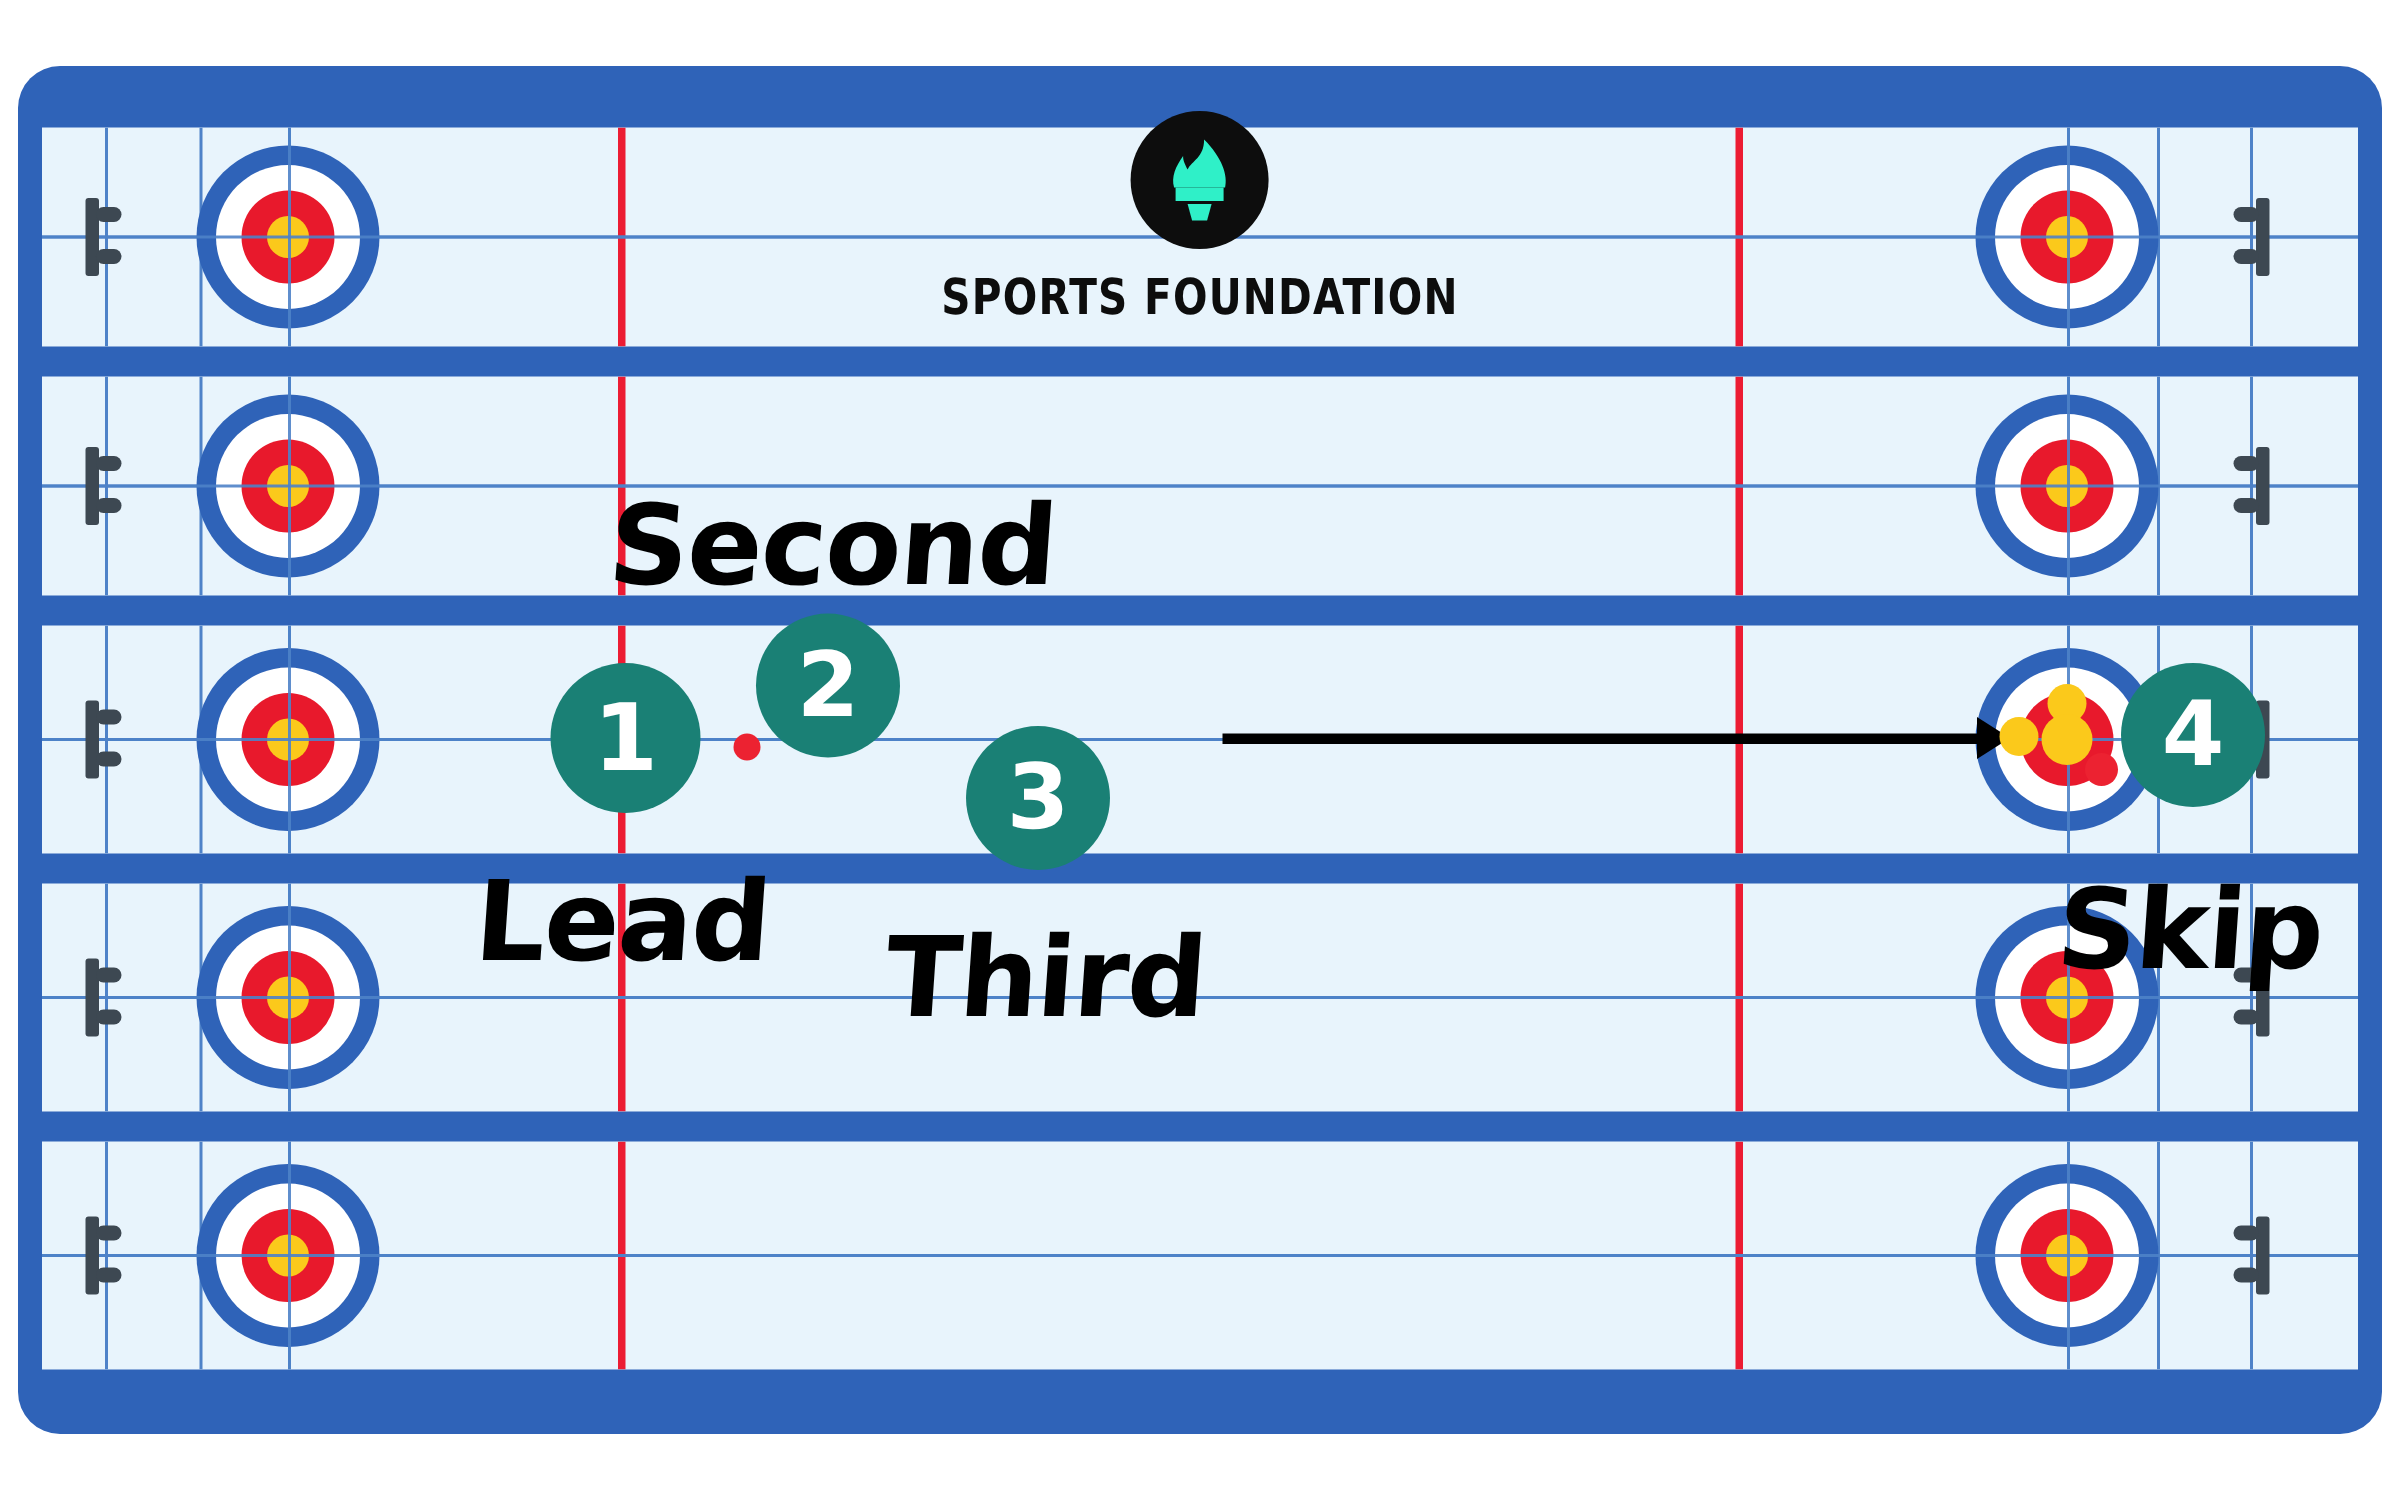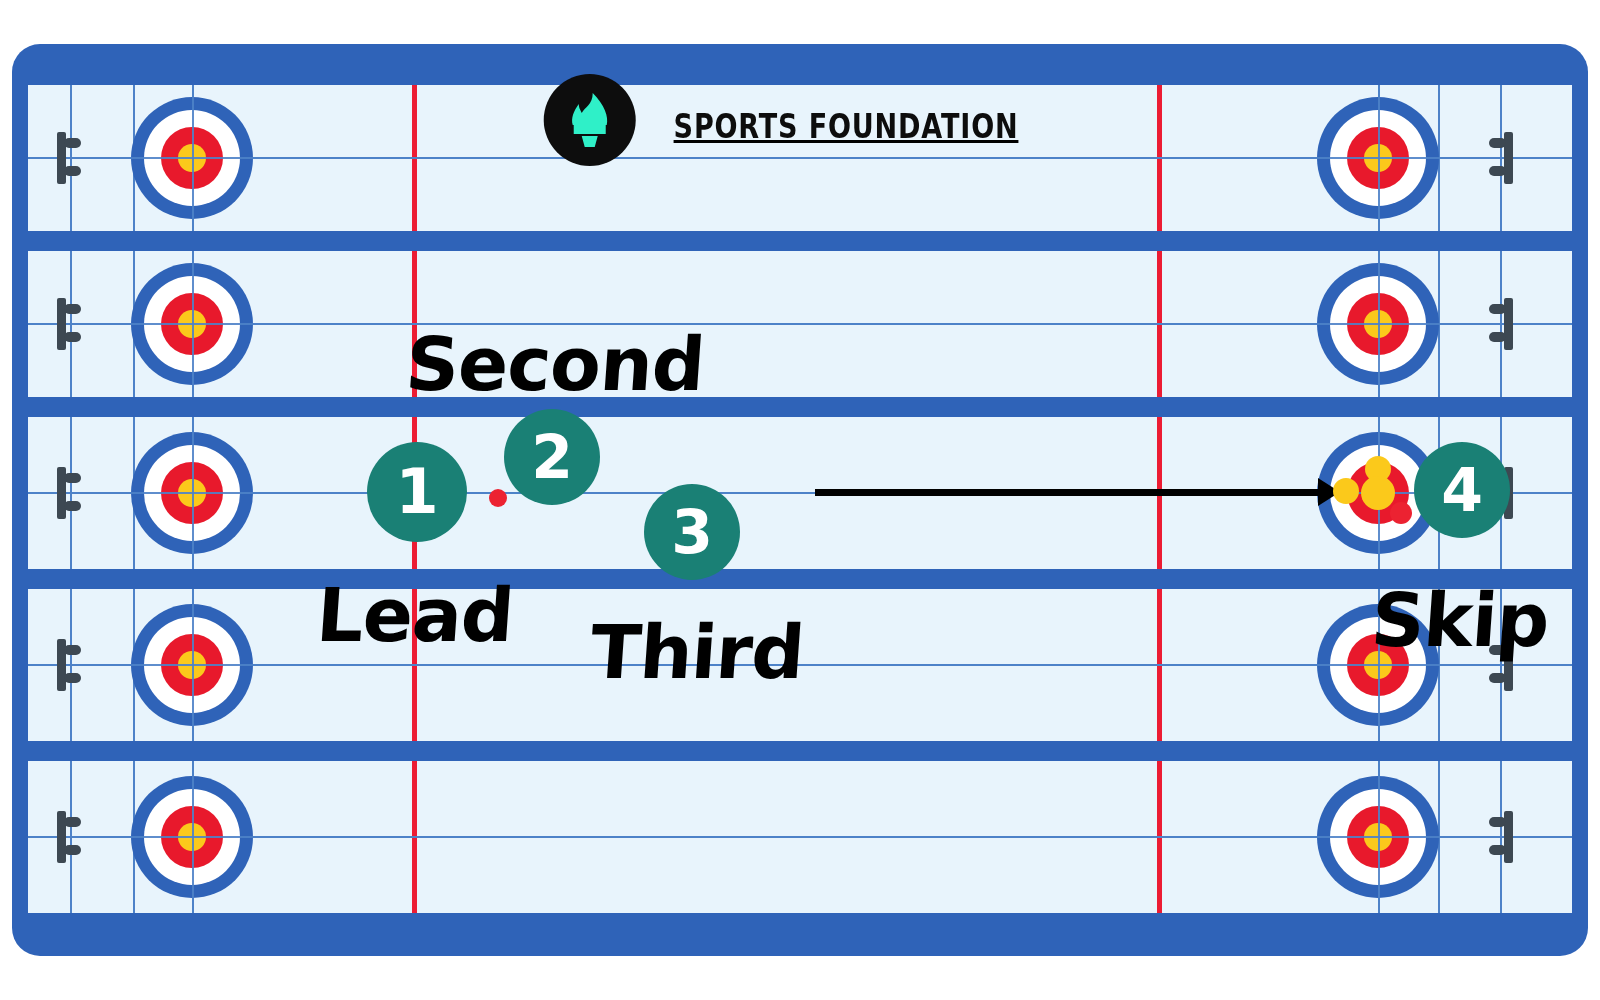--- a/index.html
+++ b/index.html
@@ -55,22 +55,22 @@
     letter-spacing:-1px;
   }
 
   
   .arrow-line{position:absolute;height:7px;background:#000000;}
   .arrow-head{position:absolute;width:0;height:0;
     border-top:14px solid transparent;border-bottom:14px solid transparent;
     border-left:22px solid #000000;transform:translateY(-50%);}
 
   
-  .brand{position:absolute;display:flex;flex-direction:row;align-items:center;
-         transform:translateX(-50%);text-decoration:underline;}
+  .brand{position:absolute;display:flex;flex-direction:column;align-items:center;
+         transform:translateX(-50%);}
   .brand-logo{width:92px;height:92px;border-radius:50%;background:#0d0d0d;
               display:flex;align-items:center;justify-content:center;}
   .brand-name{margin-top:12px;color:#0d0d0d;font-family:"DejaVu Sans",sans-serif;
               font-weight:bold;font-size:33px;letter-spacing:1px;
               transform:scaleX(0.82);transform-origin:center;}
 </style>
 </head>
 <body>
 
 <div id="stage">

